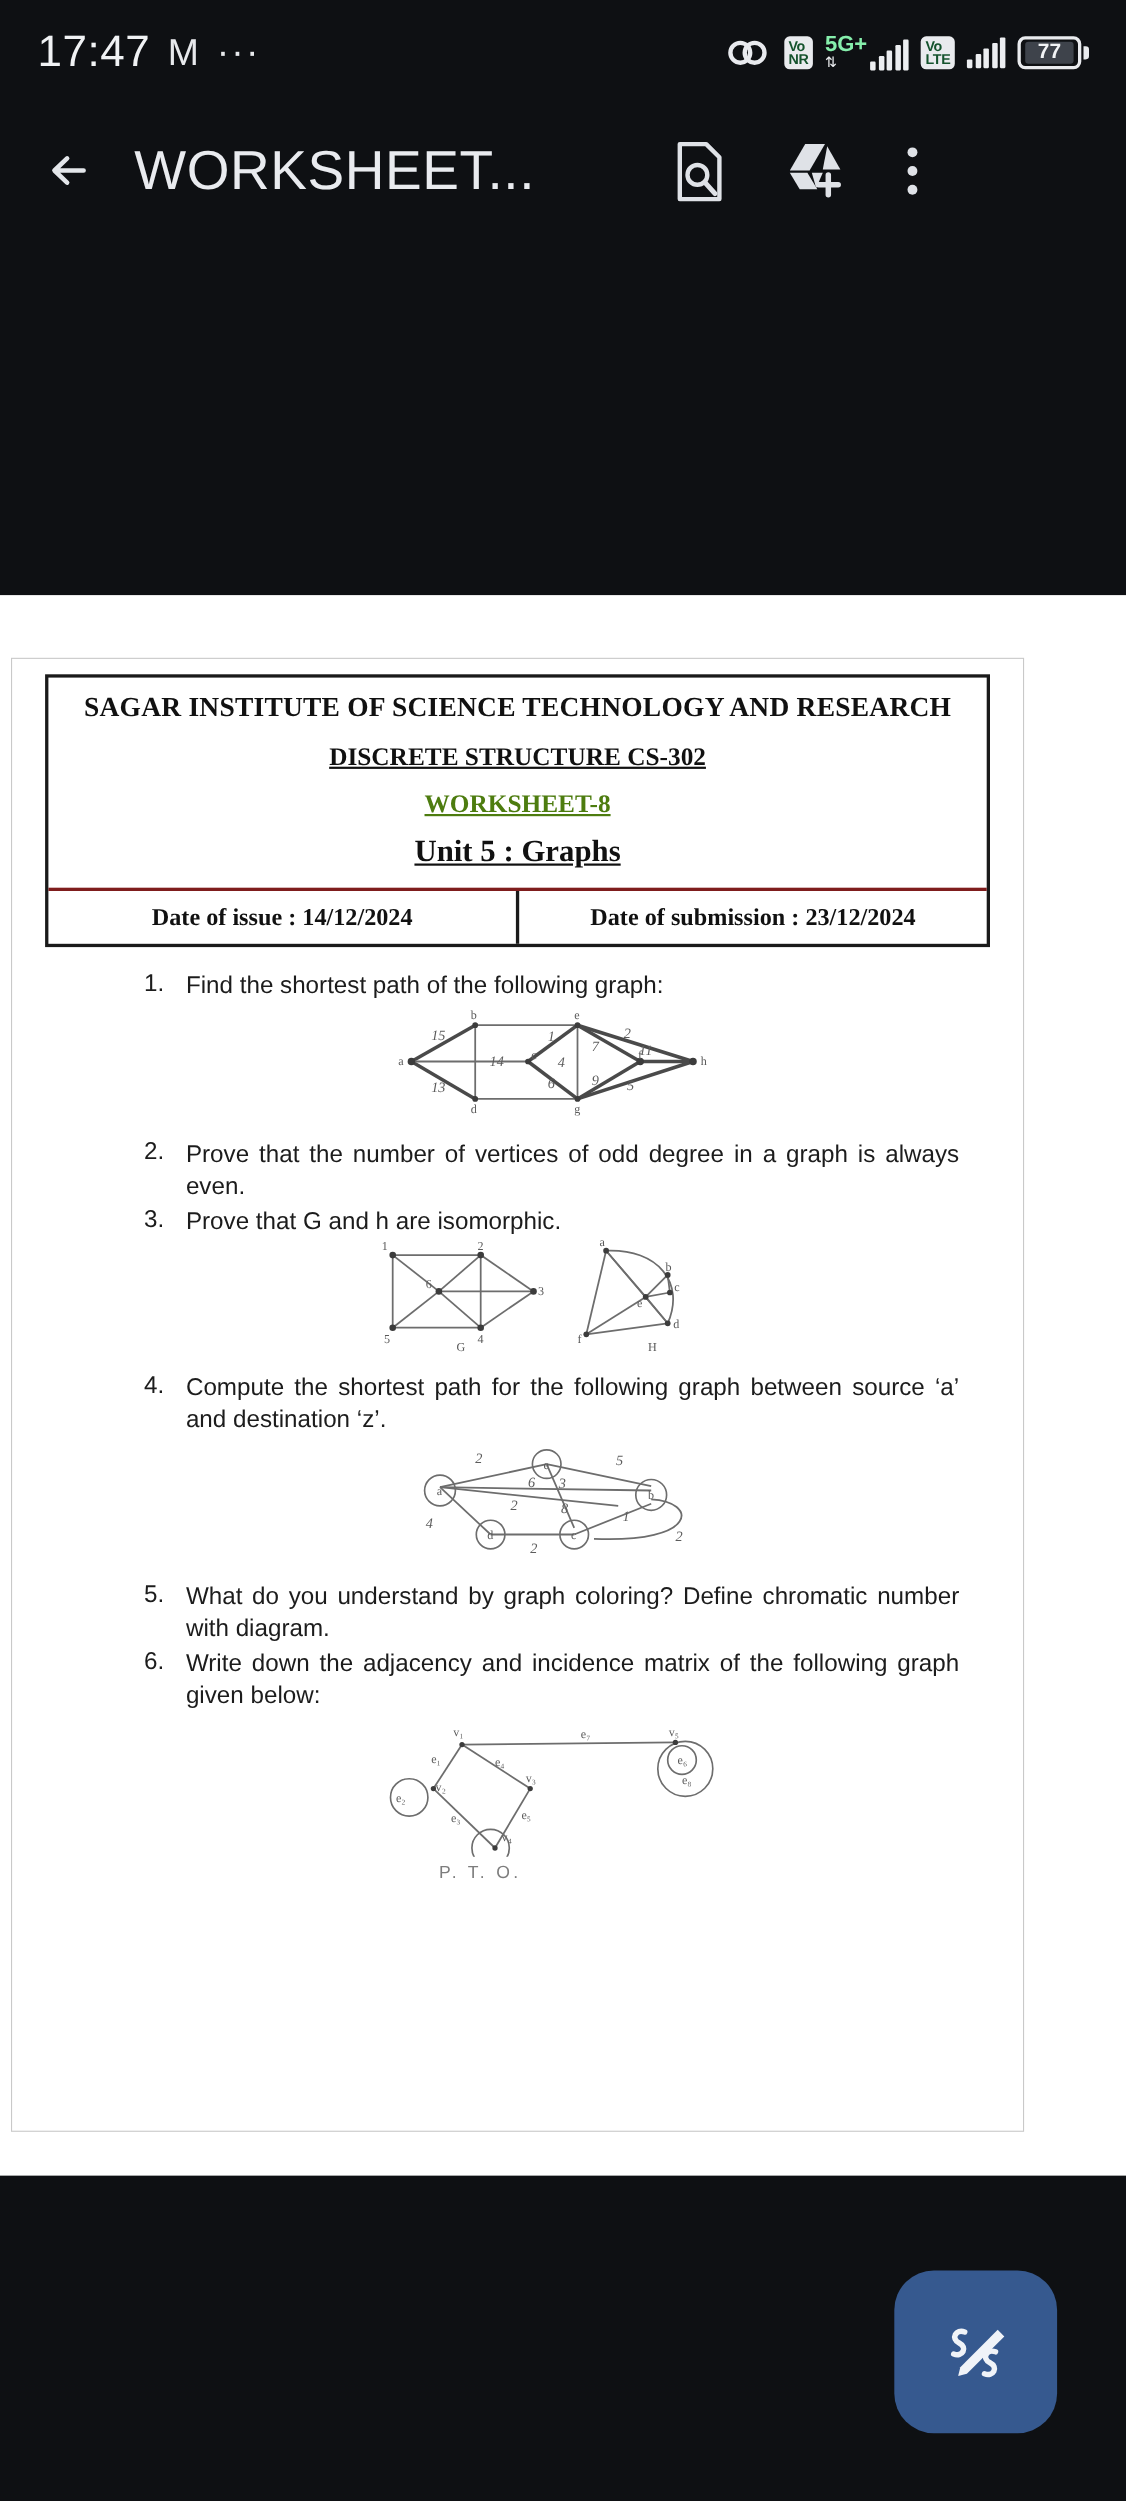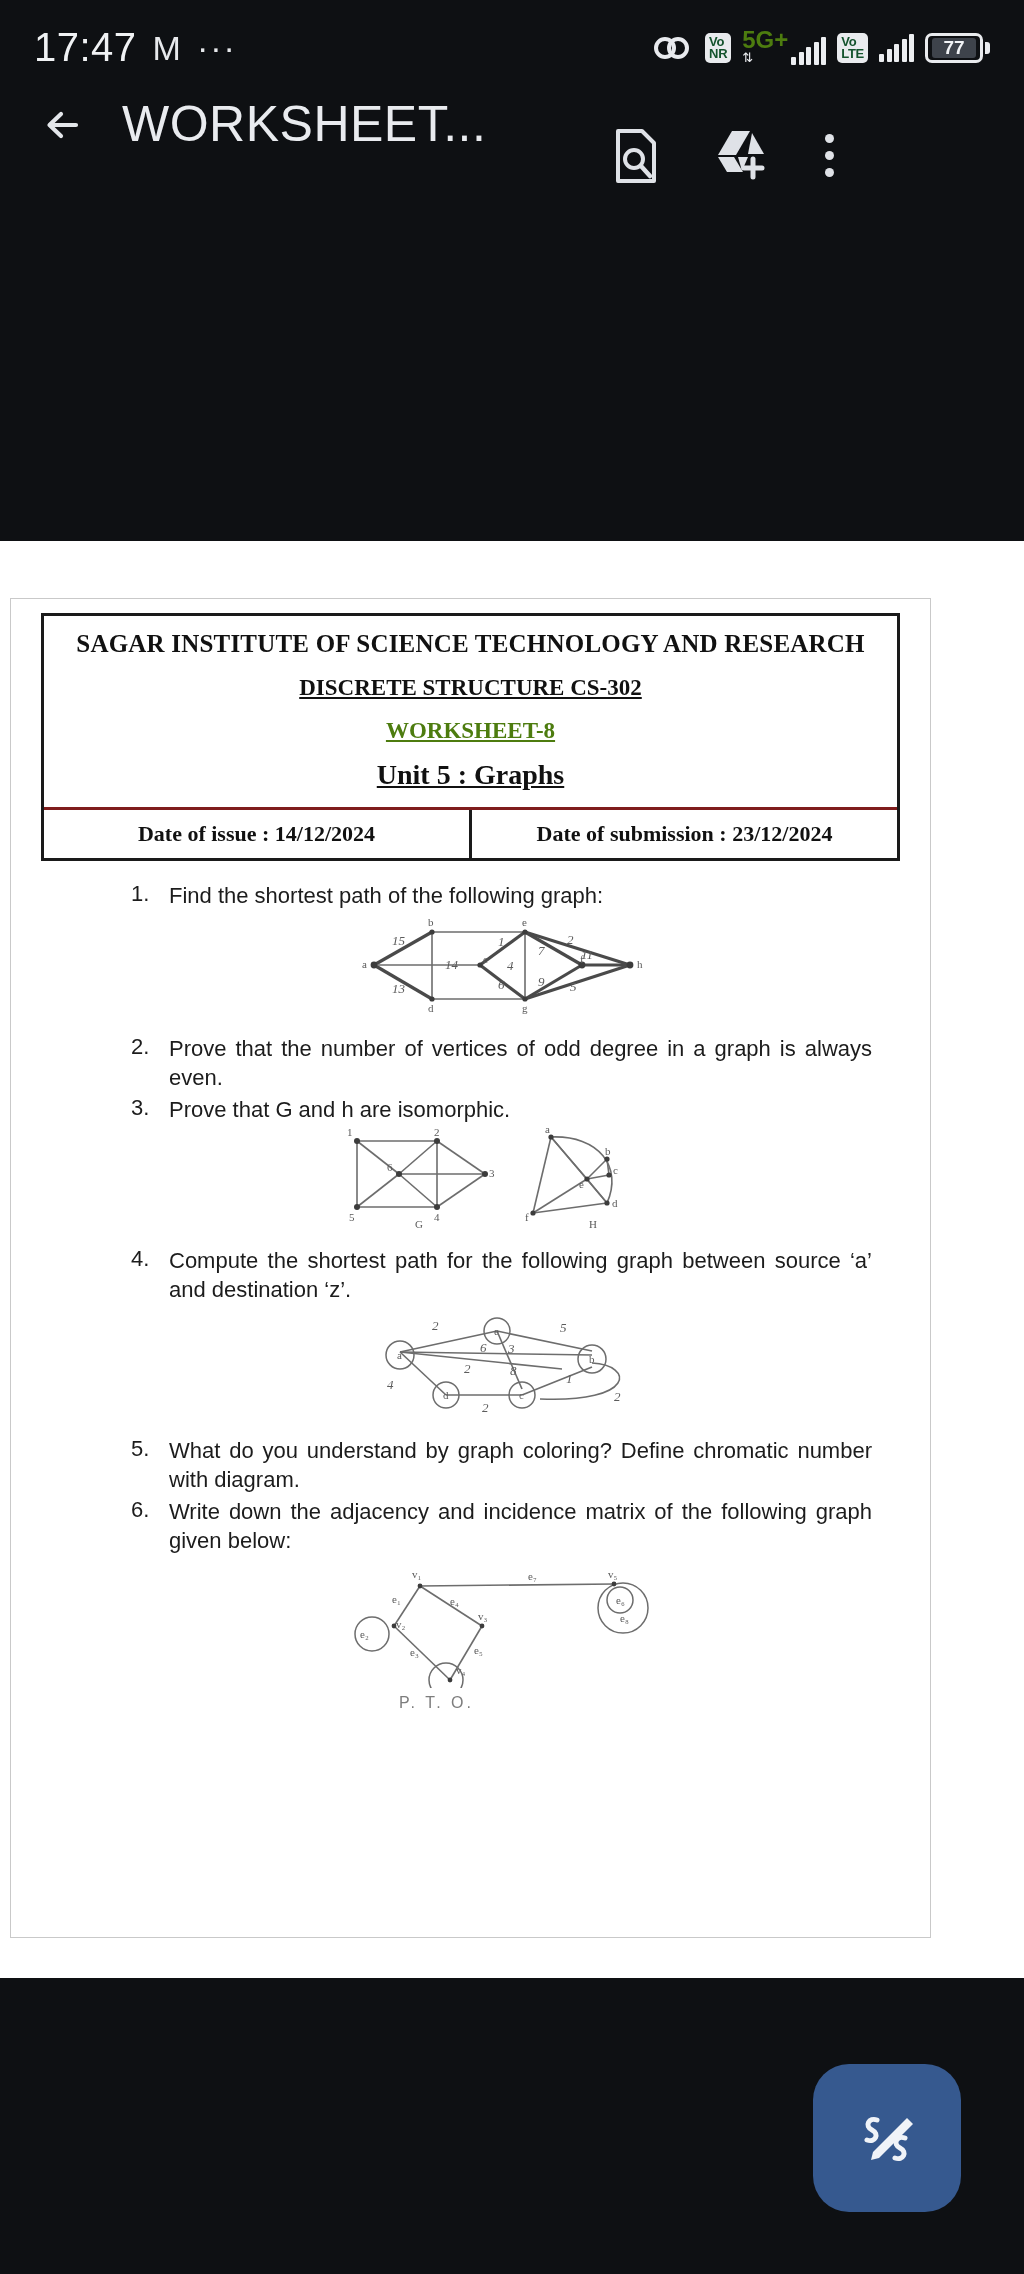--- a/index.html
+++ b/index.html
@@ -29,21 +29,21 @@
   }
   .icon-link .ring.a { left: 0; }
   .icon-link .ring.b { left: 13px; }
   .badge {
     background: #e9ebee; color: #14532d; border-radius: 5px;
     font-size: 13px; line-height: 12px; font-weight: bold;
     padding: 3px 4px; text-align: left; letter-spacing: -0.3px;
   }
   .badge span { display: block; }
   .net-group { display: flex; align-items: flex-end; gap: 3px; }
-  .net-label { font-size: 24px; font-weight: bold; color: #4d7c0f; line-height: 0.8; margin-bottom: 2px;}
+  .net-label { font-size: 20px; font-weight: bold; color: #86efac; line-height: 0.8; margin-bottom: 2px;}
   .bars { display: flex; align-items: flex-end; gap: 2.5px; height: 28px; }
   .bars i { display: block; width: 5px; background: #eceef1; border-radius: 1px; }
   .bars i:nth-child(1) { height: 8px; }
   .bars i:nth-child(2) { height: 13px; }
   .bars i:nth-child(3) { height: 18px; }
   .bars i:nth-child(4) { height: 23px; }
   .bars i:nth-child(5) { height: 28px; }
   .dataarrows { font-size: 13px; color:#eceef1; line-height: 1; margin-bottom:1px;}
   .battery {
     display: flex; align-items: center;
@@ -55,21 +55,21 @@
   .batt-fill {
     background: #3e434b; color: #f2f4f6; font-size: 19px; font-weight: bold;
     width: 44px; height: 20px; display:flex; align-items:center; justify-content:center;
     border-radius: 3px;
   }
   .batt-cap { width: 5px; height: 12px; background: #e9ebee; border-radius: 0 3px 3px 0; margin-left: 2px;}
 
   
   .appbar {
     position: absolute; top: 95px; left: 0; width: 878px; height: 120px;
-    display: flex; padding: 0 34px; color: #e7e9ee;
+    display: flex; align-items: center; padding: 0 34px; color: #e7e9ee;
   }
   .back-arrow { width: 60px; height: 60px; position: relative; cursor: pointer; flex: 0 0 auto;}
   .appbar-title {
     font-size: 50px; font-weight: 400; letter-spacing: 0.5px;
     margin-left: 28px; white-space: nowrap; color: #e9ebef;
   }
   .appbar-actions { margin-left: auto; display: flex; align-items: center; gap: 50px; }
   .ab-icon { width: 52px; height: 56px; position: relative; cursor: pointer; }
   .kebab { display: flex; flex-direction: column; gap: 8px; align-items: center; width: 30px; cursor: pointer;}
   .kebab span { width: 9px; height: 9px; border-radius: 50%; background: #dfe2e7; display:block;}

